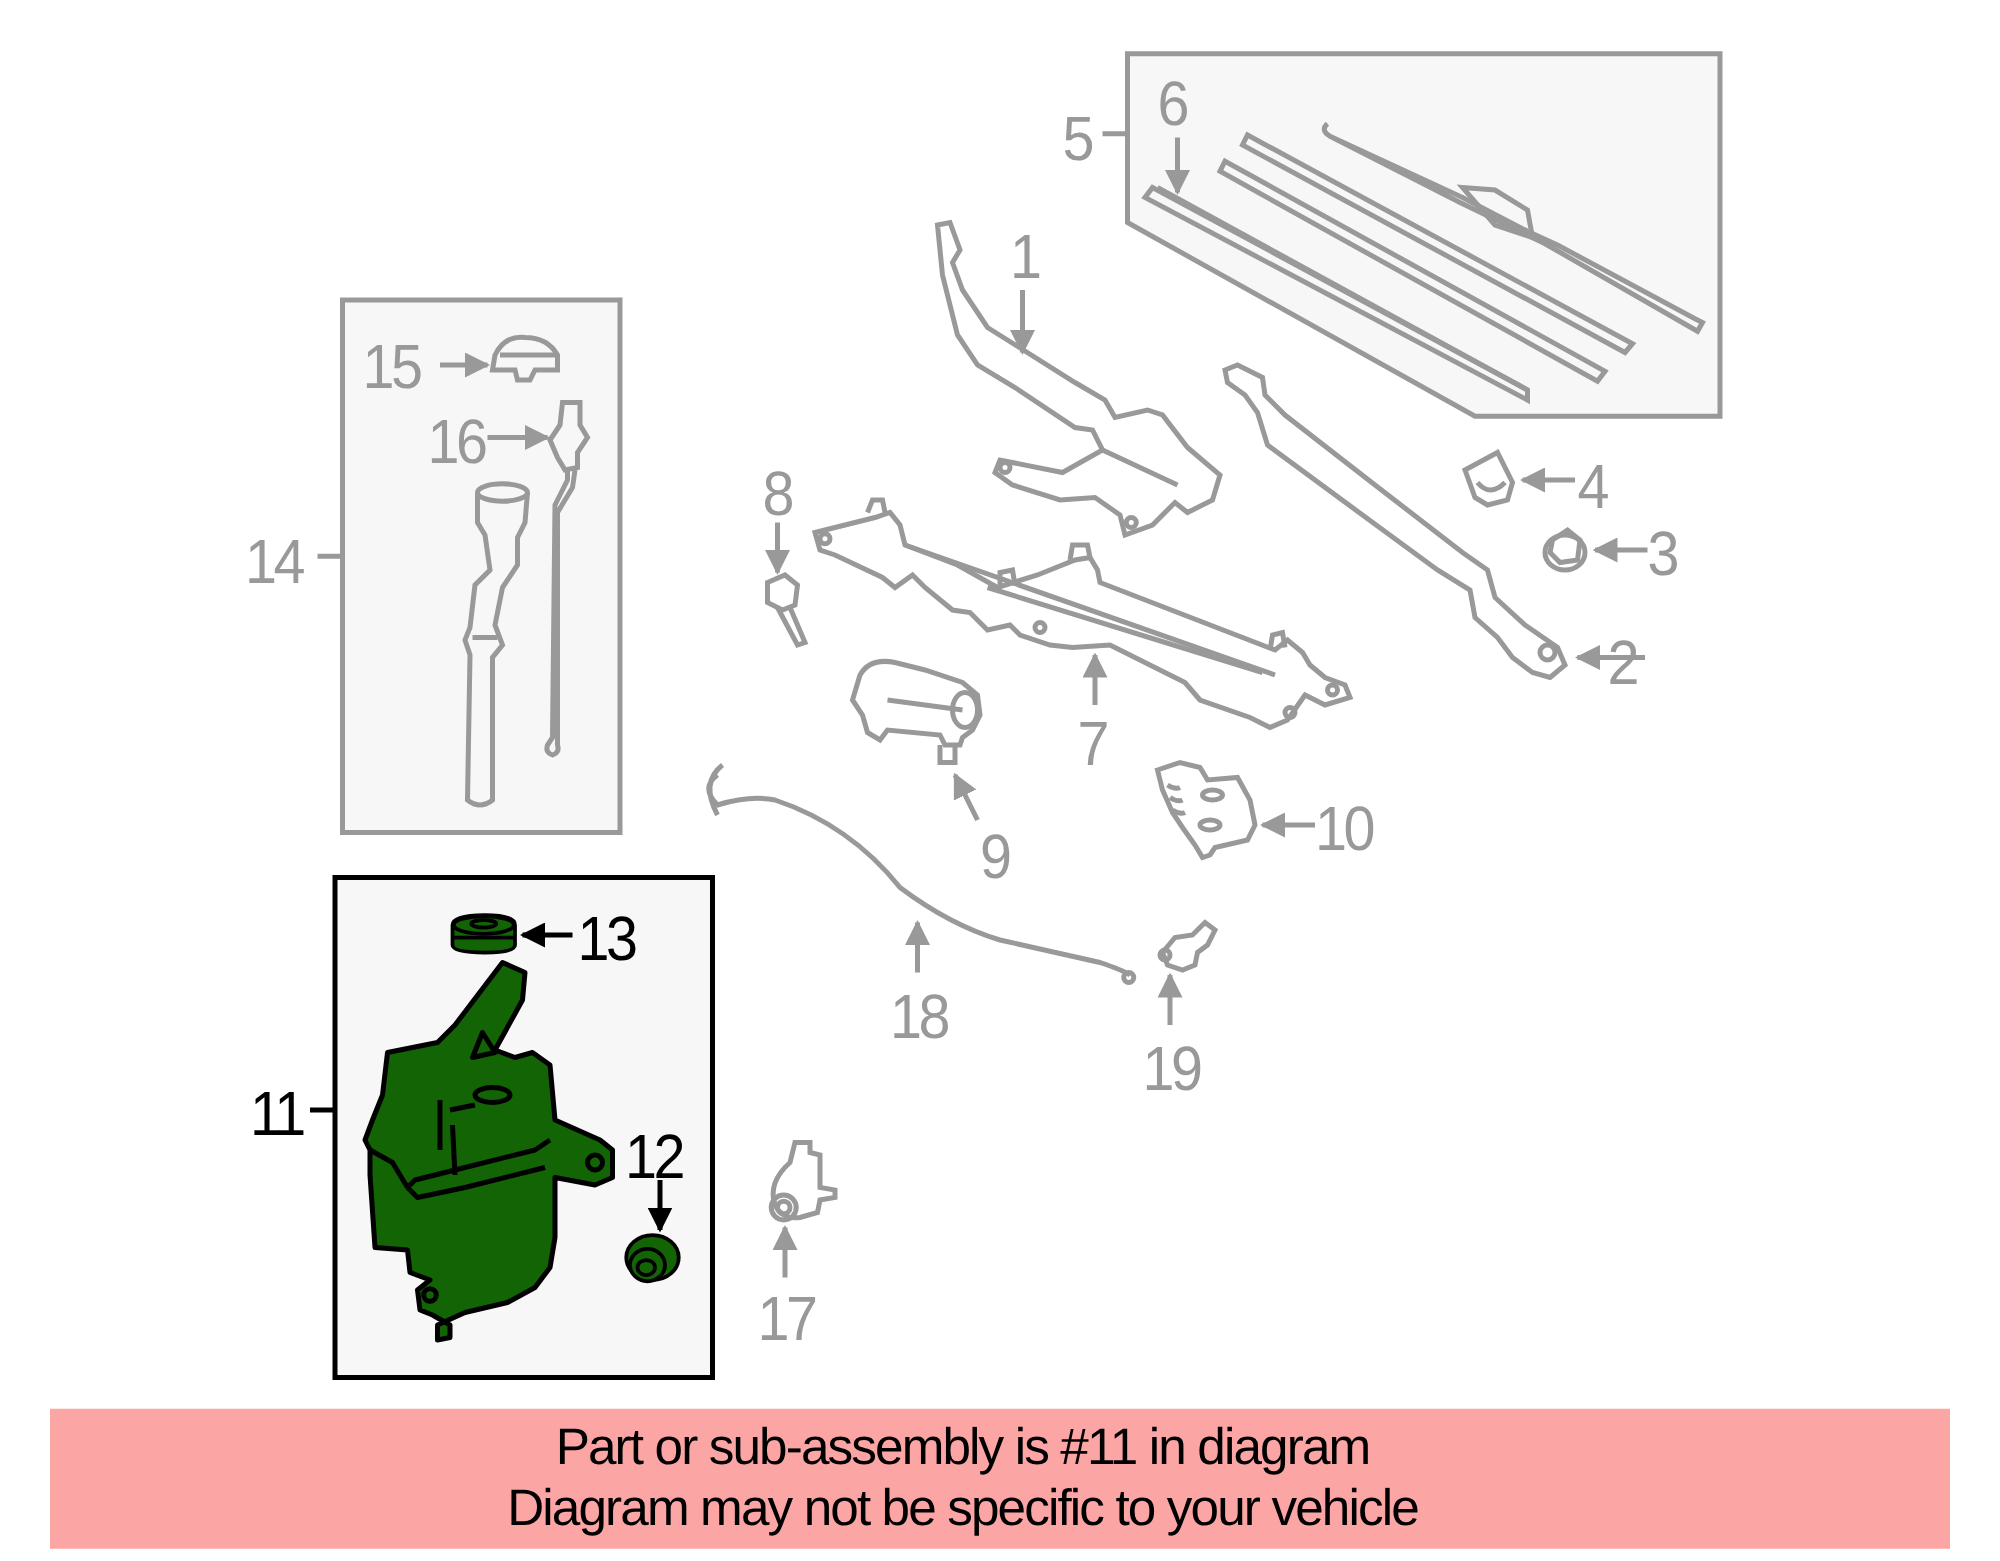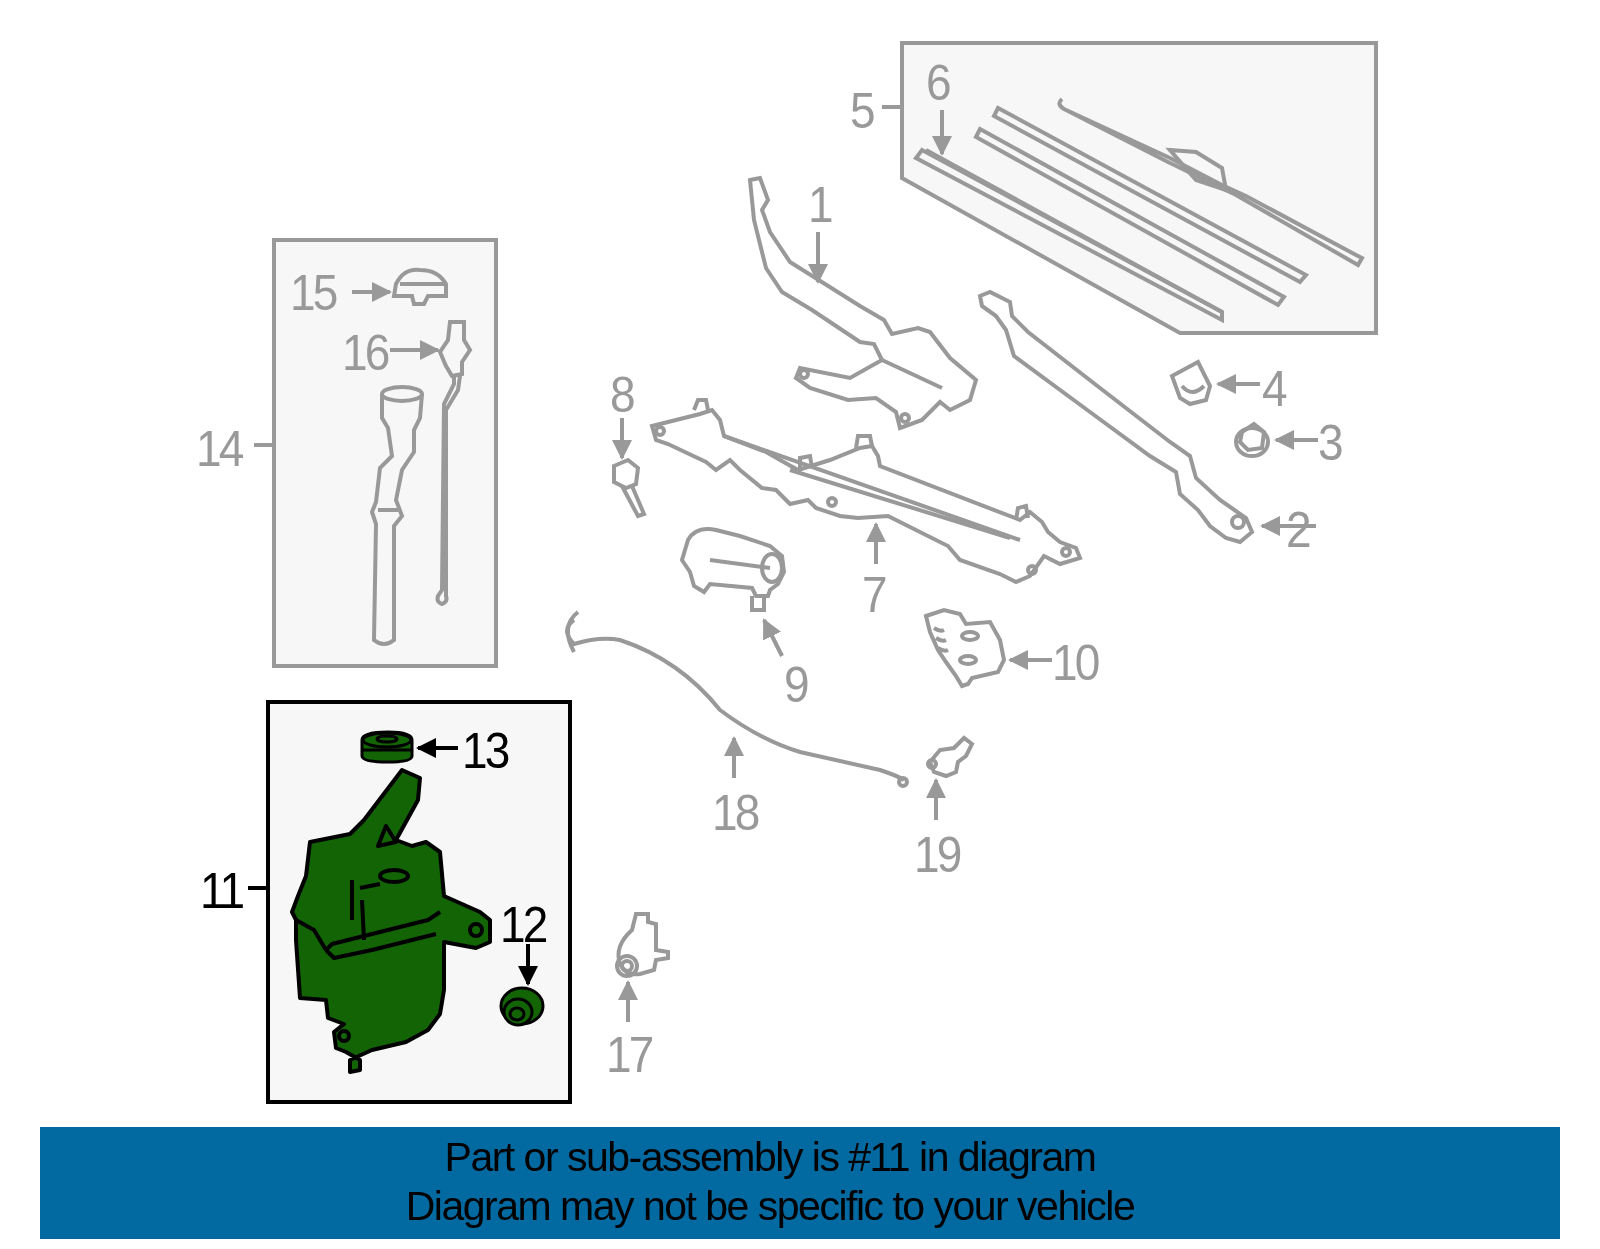--- a/index.html
+++ b/index.html
@@ -1,21 +1,21 @@
 <!DOCTYPE html>
 <html><head>
   <meta charset="utf-8">
   <style>
     html, body { margin: 0; padding: 0; background: #ffffff; }
     body { width: 1600px; height: 1249px; position: relative; overflow: hidden; font-family: "Liberation Sans", sans-serif; }
     #diagram { position: absolute; left: 0; top: 0; width: 1600px; height: 1249px; }
     .lbl { position: absolute; font-family: "Liberation Sans", sans-serif; font-size: 50px; line-height: 1; letter-spacing: -3px; transform: scaleX(0.92); transform-origin: left top; }
     .lbl.gray { color: #999999; }
     .lbl.black { color: #000000; }
-    .banner { position: absolute; left: 40px; top: 1127px; width: 1520px; height: 112px; background: #0369a1; color: #000; text-align: center; }
+    .banner { position: absolute; left: 40px; top: 1127px; width: 1520px; height: 112px; background: #fca5a5; color: #000; text-align: center; }
     .banner .line { display: block; font-family: "Liberation Sans", sans-serif; font-size: 41px; line-height: 49px; letter-spacing: -1.5px; }
     .banner .line1 { padding-top: 6px; margin-left: -60px; }
     .banner .line2 { margin-left: -60px; }
   </style>
 </head>
 <body>
 
 <svg id="diagram" viewBox="0 0 1600 1249" xmlns="http://www.w3.org/2000/svg">
   <defs>
     <marker id="arrG" viewBox="0 0 10 10" refX="9" refY="5" markerWidth="5" markerHeight="5" orient="auto-start-reverse">

